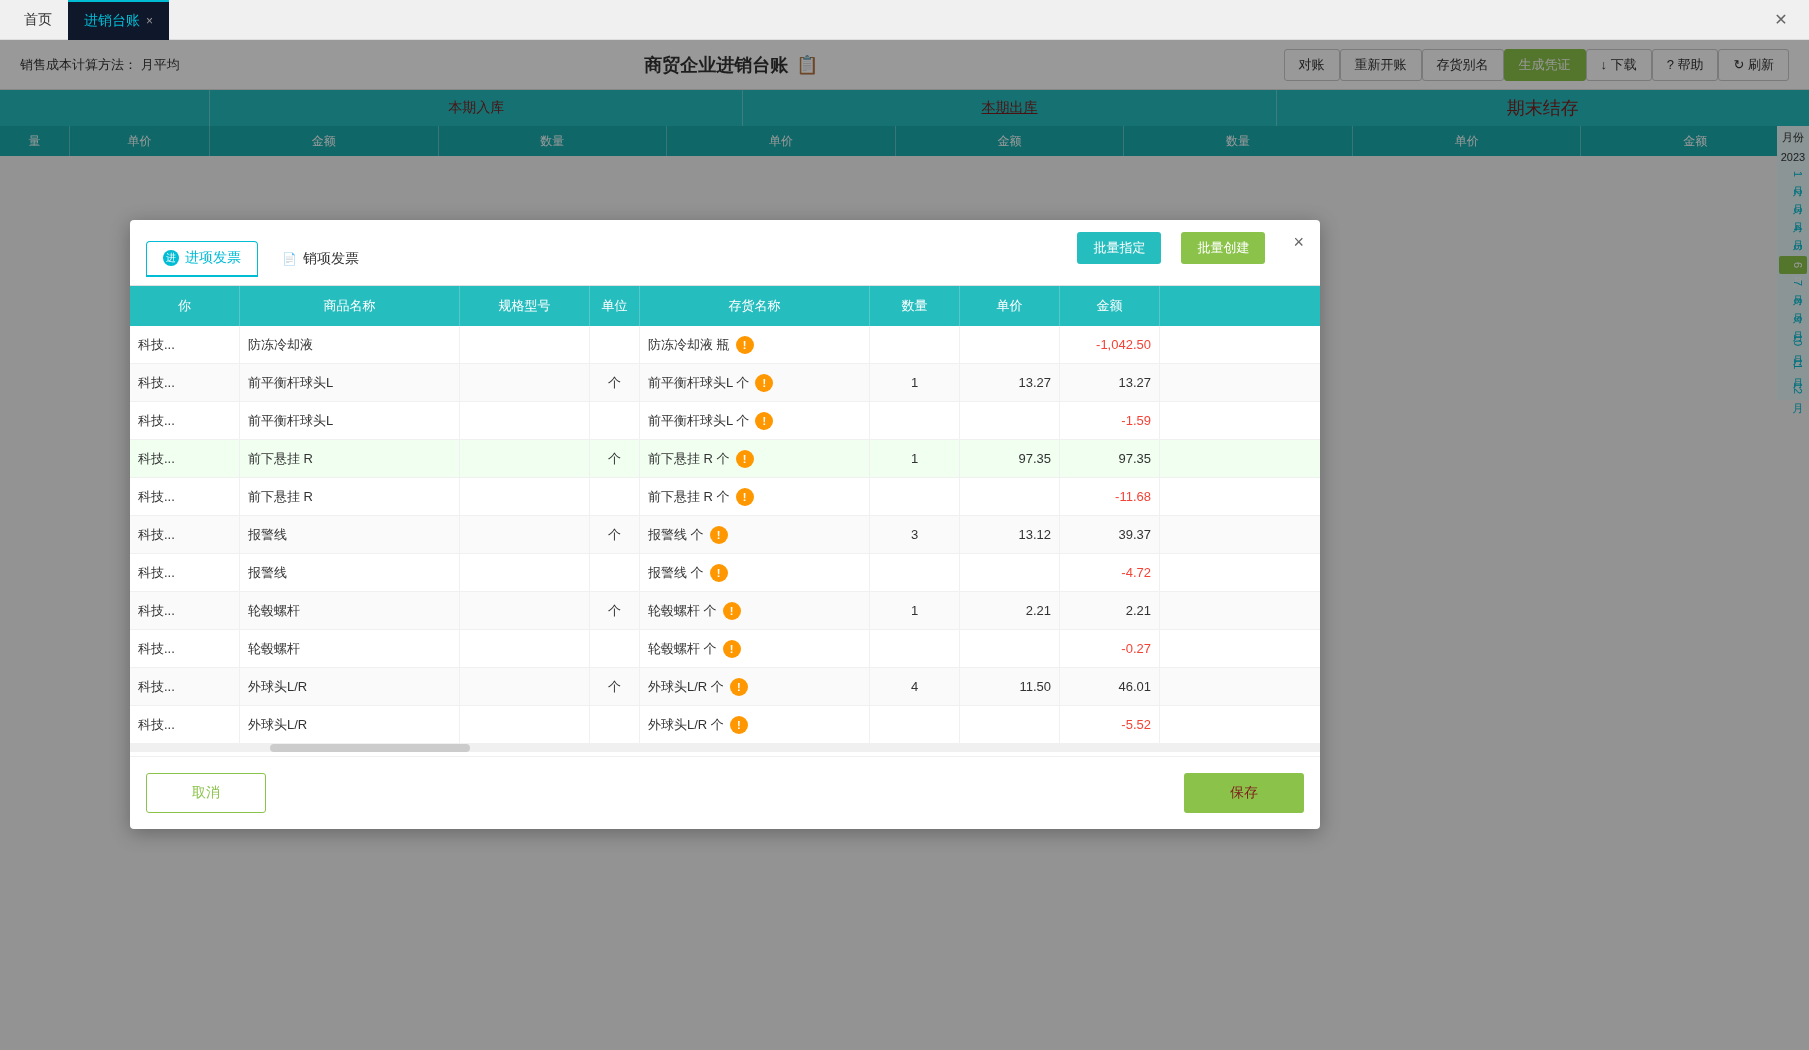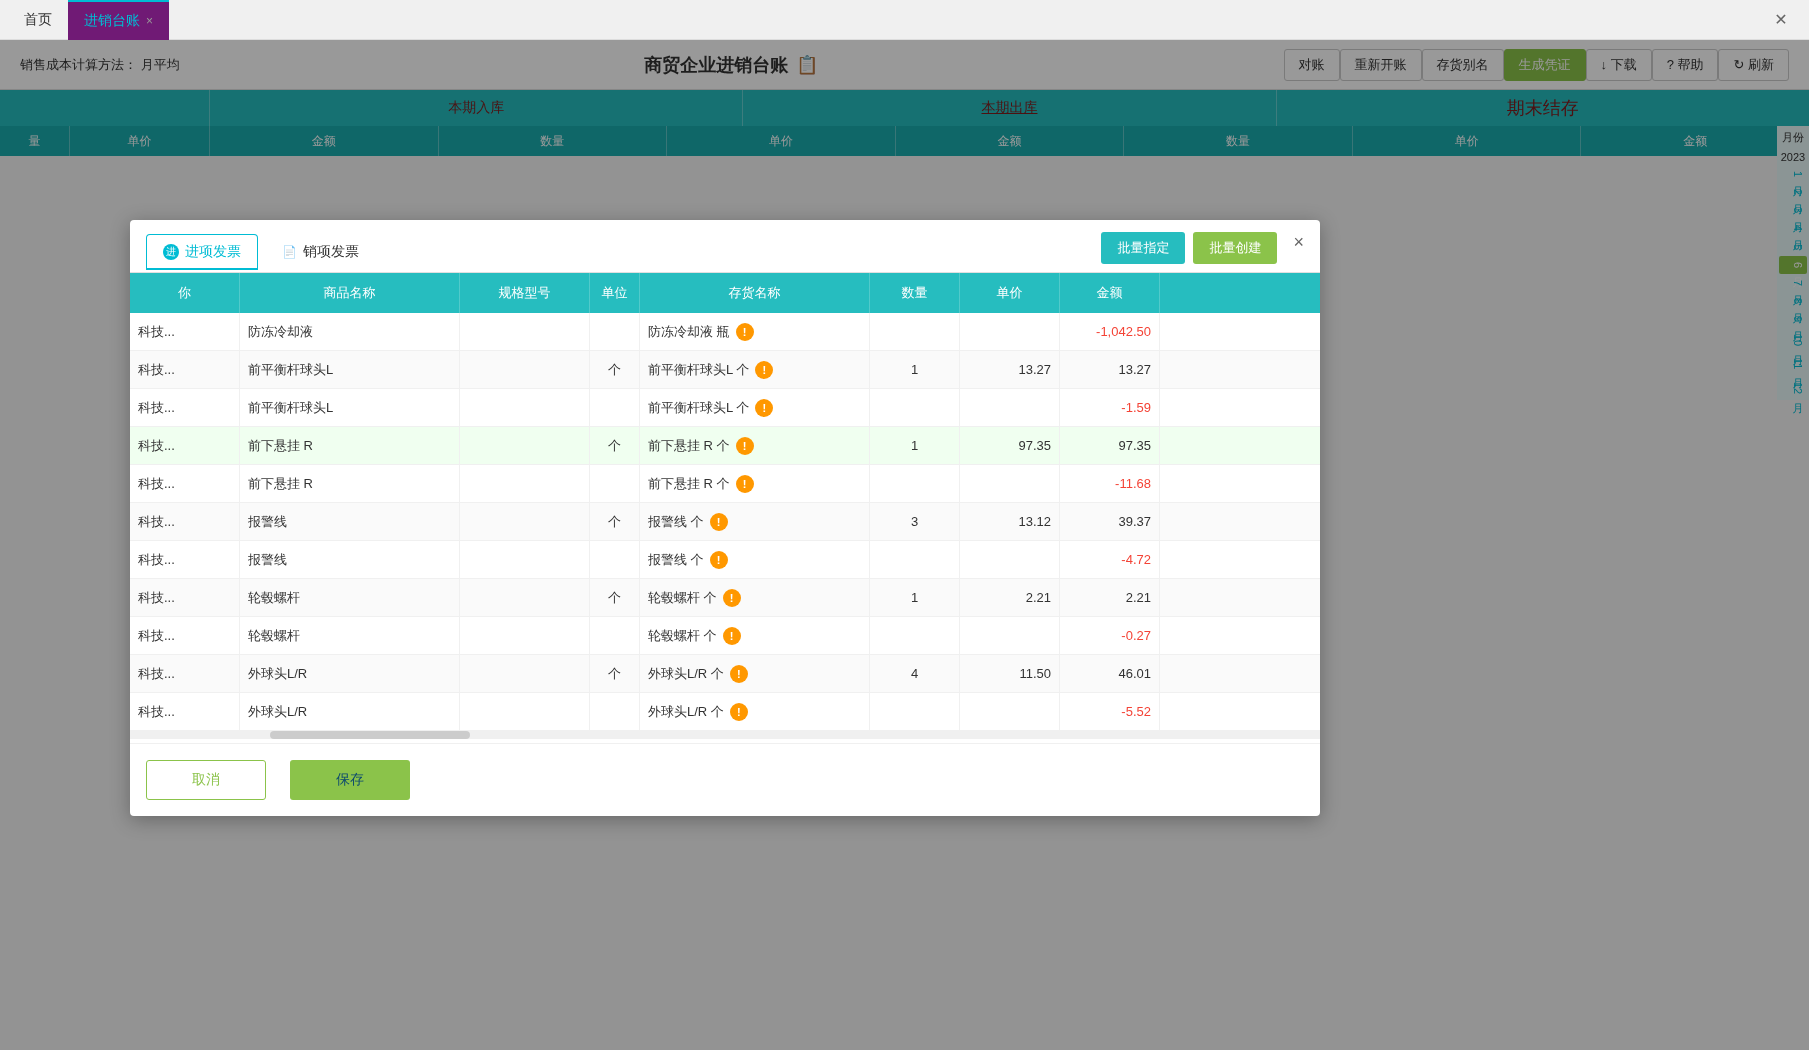--- a/index.html
+++ b/index.html
@@ -25,21 +25,21 @@
     .tab-item {
       height: 40px;
       padding: 0 16px;
       display: flex;
       align-items: center;
       cursor: pointer;
       font-size: 14px;
       color: #333;
     }
     .tab-item.active {
-      background: #701a75;
+      background: #0f172a;
       color: #00bcd4;
       border-top: 2px solid #00bcd4;
     }
     .tab-close {
       margin-left: 6px;
       color: #999;
       font-size: 12px;
       cursor: pointer;
     }
     .window-close {
@@ -165,22 +165,22 @@
       background: #00bcd4;
       display: inline-flex;
       align-items: center;
       justify-content: center;
       color: #fff;
       font-size: 10px;
     }
     .modal-header-actions {
       margin-left: auto;
       display: flex;
-      gap: 8px;
-      padding-bottom: 8px;
+      gap: 20px;
+      padding-bottom: 21px;
     }
     .btn-batch {
       height: 32px;
       padding: 0 16px;
       border-radius: 3px;
       border: none;
       cursor: pointer;
       font-size: 13px;
       color: #fff;
     }
@@ -263,39 +263,39 @@
       justify-content: center;
       font-size: 11px;
       font-weight: bold;
     }
     .negative { color: #f44336; }
 
     
     .modal-footer {
       padding: 16px;
       display: flex;
-      justify-content: flex-start;
+      justify-content: space-between;
       gap: 24px;
       border-top: 1px solid #f0f0f0;
     }
     .btn-cancel {
       width: 120px;
       height: 40px;
       border: 1px solid #8bc34a;
       background: #fff;
       color: #8bc34a;
       font-size: 14px;
       border-radius: 3px;
       cursor: pointer;
     }
     .btn-save {
       width: 120px;
       height: 40px;
       background: #8bc34a;
-      color: #0c4a6e;
+      color: #7f1d1d;
       font-size: 14px;
       border: none;
       border-radius: 3px;
       cursor: pointer;
     }
 
     
     .modal-scrollbar {
       height: 8px;
       background: #f0f0f0;

